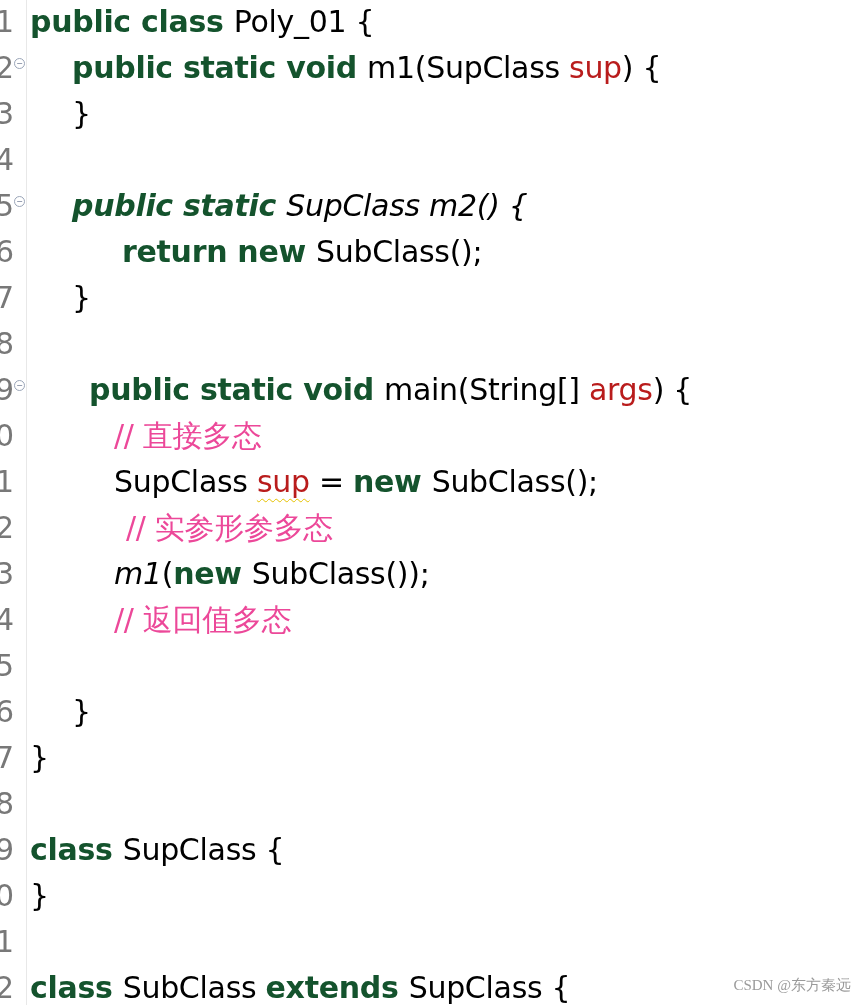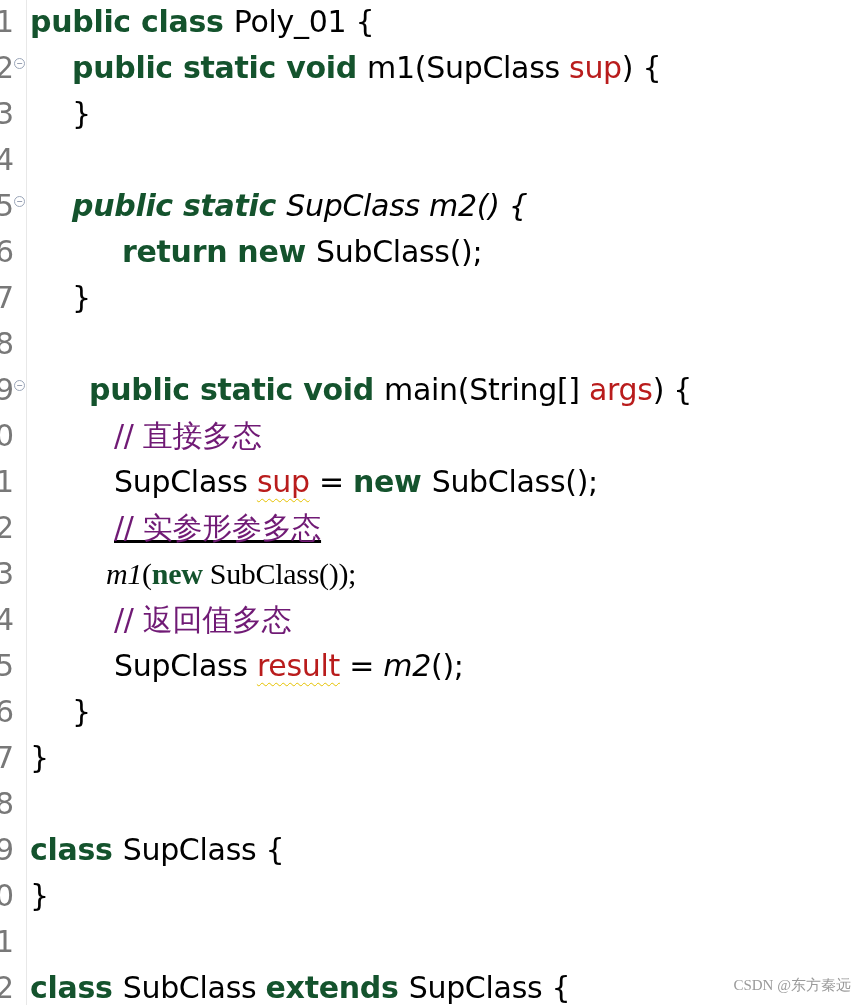--- a/index.html
+++ b/index.html
@@ -7,21 +7,21 @@
          font-family:"DejaVu Sans", "Liberation Sans", sans-serif; }
   .editor { position:absolute; left:0; top:0; width:865px; height:1005px; }
   .gutter-line { position:absolute; left:26px; top:0; width:1px; height:1005px; background:#e8e8e8; }
   .line { position:absolute; left:0; height:46px; width:865px; font-size:30px; line-height:46px; white-space:pre; }
   .ln { position:absolute; left:-8px; width:22px; text-align:right; color:#787878; font-size:30px; }
   .fold { position:absolute; left:14px; top:13px; width:9px; height:9px; border:1px solid #9aa5b8; border-radius:50%;
           font-size:8px; line-height:9px; text-align:center; color:#6b7790; }
   .code { position:absolute; left:30px; color:#000; letter-spacing:-0.3px; }
   .kw { color:#14532d; font-weight:bold; }
   .var { color:#b91c1c; }
-  .cm { color:#701a75; }
+  .cm { color:#ec4899; }
   .it { font-style:italic; }
   .warn { text-decoration: underline wavy #e5c100; text-decoration-thickness:1px; text-underline-offset:6px; }
   .watermark { position:absolute; right:14px; bottom:10px; font-size:15px; color:#9a9a9a;
                font-family:Liberation Serif, serif; }
 </style>
 </head>
 <body>
 
 <div class="editor" id="editor">
   <div class="gutter-line"></div>
@@ -29,24 +29,24 @@
     <div class="line" style="top: 45px;"><span class="ln">2</span><span class="fold">−</span><span class="code" style="left: 72px;"><span class="kw">public static void </span><span>m1(SupClass </span><span class="var">sup</span><span>) {</span></span></div>
     <div class="line" style="top: 91px;"><span class="ln">3</span><span class="code" style="left: 72px;"><span>}</span></span></div>
     <div class="line" style="top: 137px;"><span class="ln">4</span><span class="code" style="left: 30px;"></span></div>
     <div class="line" style="top: 183px;"><span class="ln">5</span><span class="fold">−</span><span class="code" style="left: 72px; font-style: italic;"><span class="kw">public static </span><span>SupClass m2() {</span></span></div>
     <div class="line" style="top: 229px;"><span class="ln">6</span><span class="code" style="left: 122px;"><span class="kw">return new </span><span>SubClass();</span></span></div>
     <div class="line" style="top: 275px;"><span class="ln">7</span><span class="code" style="left: 72px;"><span>}</span></span></div>
     <div class="line" style="top: 321px;"><span class="ln">8</span><span class="code" style="left: 30px;"></span></div>
     <div class="line" style="top: 367px;"><span class="ln">9</span><span class="fold">−</span><span class="code" style="left: 81px; margin-left: 8px;"><span class="kw">public static void </span><span>main(String[] </span><span class="var">args</span><span>) {</span></span></div>
     <div class="line" style="top: 413px;"><span class="ln">0</span><span class="code" style="left: 114px;"><span class="cm">// 直接多态</span></span></div>
     <div class="line" style="top: 459px;"><span class="ln">1</span><span class="code" style="left: 114px;"><span>SupClass </span><span class="var warn">sup</span><span> = </span><span class="kw">new </span><span>SubClass();</span></span></div>
-    <div class="line" style="top: 505px;"><span class="ln">2</span><span class="code" style="left: 114px; text-decoration: underline;"><span class="cm">// 实参形参多态</span></span></div>
-    <div class="line" style="top: 551px;"><span class="ln">3</span><span class="code" style="left: 106px; font-family: Liberation Serif, serif;"><span class="it">m1</span><span>(</span><span class="kw">new </span><span>SubClass());</span></span></div>
+    <div class="line" style="top: 505px;"><span class="ln">2</span><span class="code" style="left: 126px;"><span class="cm">// 实参形参多态</span></span></div>
+    <div class="line" style="top: 551px;"><span class="ln">3</span><span class="code" style="left: 114px;"><span class="it">m1</span><span>(</span><span class="kw">new </span><span>SubClass());</span></span></div>
     <div class="line" style="top: 597px;"><span class="ln">4</span><span class="code" style="left: 114px;"><span class="cm">// 返回值多态</span></span></div>
-    <div class="line" style="top: 643px;"><span class="ln">5</span><span class="code" style="left: 114px;"><span>SupClass </span><span class="var warn">result</span><span> = </span><span class="it">m2</span><span>();</span></span></div>
+    <div class="line" style="top: 643px;"><span class="ln">5</span></div>
     <div class="line" style="top: 689px;"><span class="ln">6</span><span class="code" style="left: 72px;"><span>}</span></span></div>
     <div class="line" style="top: 735px;"><span class="ln">7</span><span class="code" style="left: 30px;"><span>}</span></span></div>
     <div class="line" style="top: 781px;"><span class="ln">8</span><span class="code" style="left: 30px;"></span></div>
     <div class="line" style="top: 827px;"><span class="ln">9</span><span class="code" style="left: 30px;"><span class="kw">class </span><span>SupClass {</span></span></div>
     <div class="line" style="top: 873px;"><span class="ln">0</span><span class="code" style="left: 30px;"><span>}</span></span></div>
     <div class="line" style="top: 919px;"><span class="ln">1</span><span class="code" style="left: 30px;"></span></div>
     <div class="line" style="top: 965px;"><span class="ln">2</span><span class="code" style="left: 30px;"><span class="kw">class </span><span>SubClass </span><span class="kw">extends </span><span>SupClass {</span></span></div>
   </div>
 <div class="watermark">CSDN @东方秦远</div>
 

